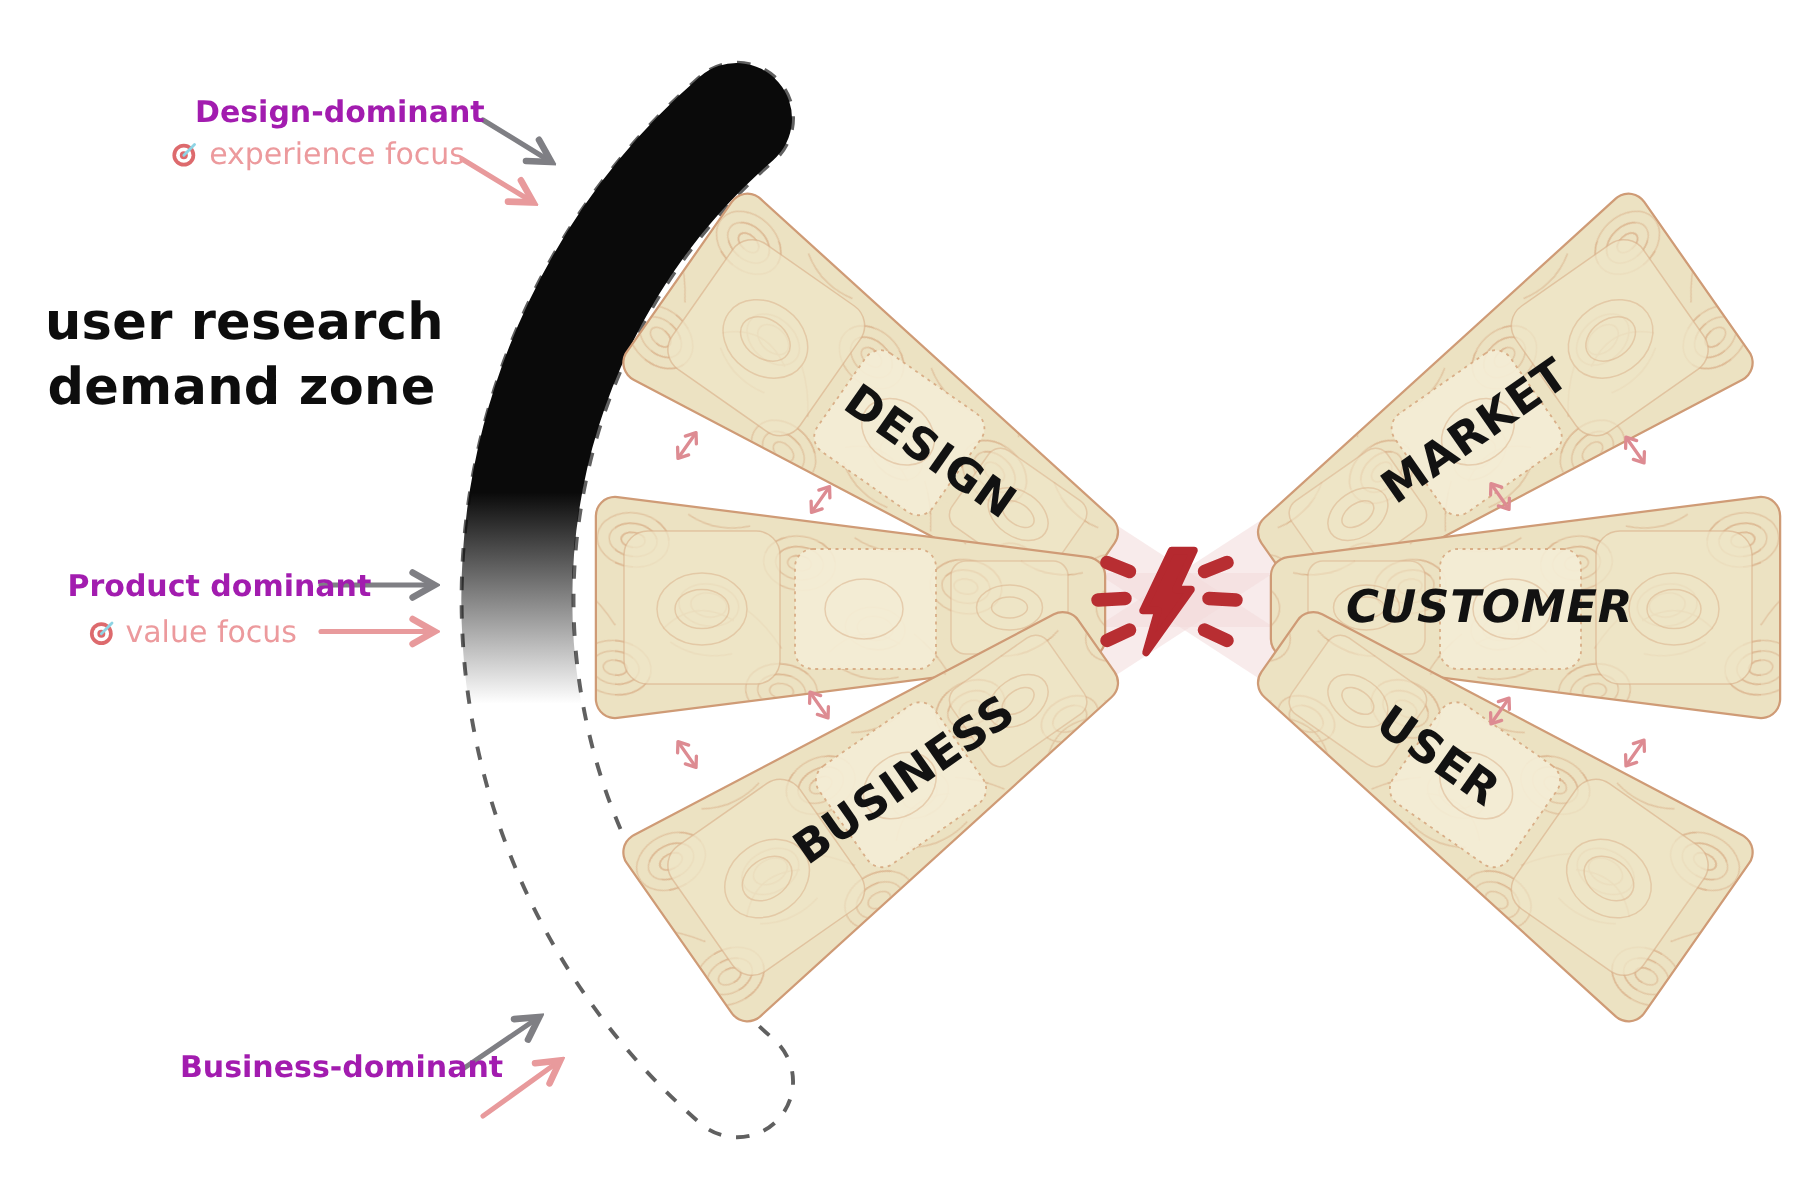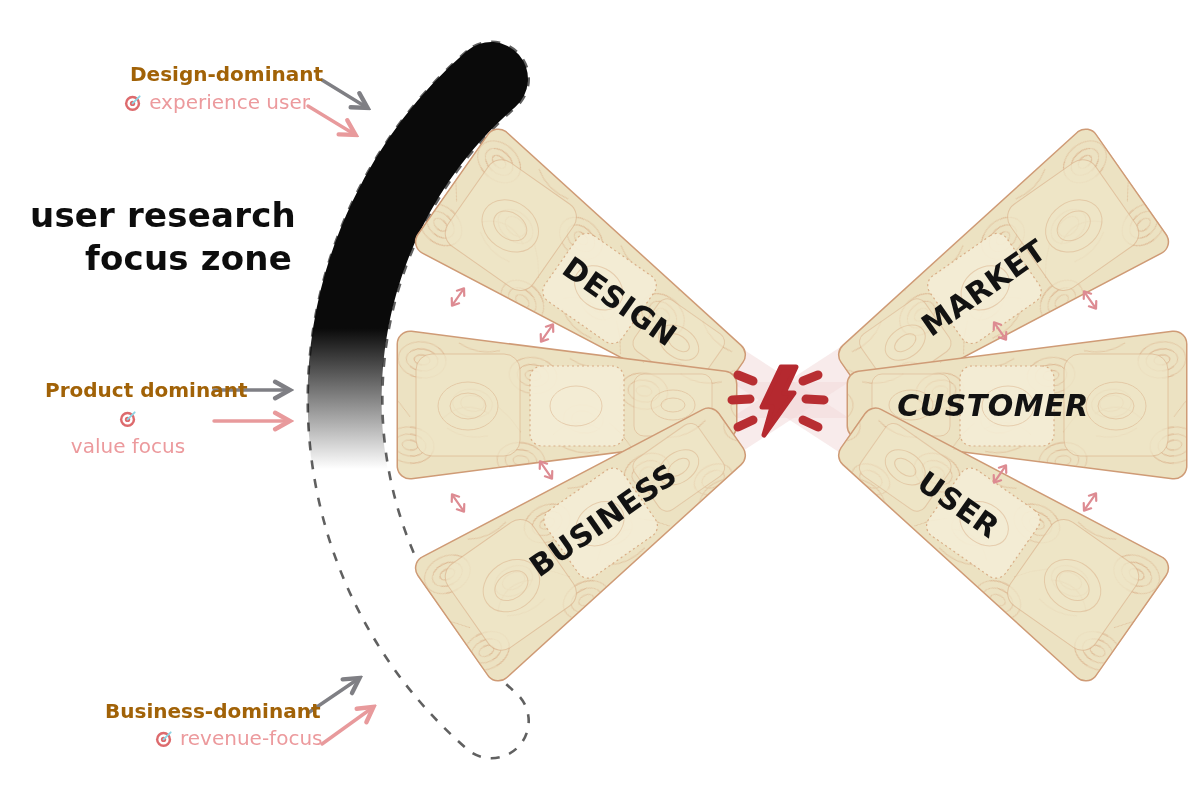--- a/index.html
+++ b/index.html
@@ -22,29 +22,29 @@
   .w-user    {left:852px;top:355px;transform:rotate(35deg);transform-origin:0 50%;}
   .lbl-design  {left:60%;}
   .lbl-product {left:48%;}
   .lbl-business{left:54%;}
   .lbl-market  {left:47%;}
   .lbl-customer{left:43%;}
   .lbl-user    {left:38%;}
   .spark{position:absolute;left:708px;top:331px;width:140px;height:140px;z-index:4;}
   .overlay{z-index:5;}
   .txt{position:absolute;z-index:6;white-space:nowrap;}
-  .title{left:30px;top:194px;width:262px;text-align:right;font-weight:bold;
+  .title{left:30px;top:194px;width:262px;text-align:center;font-weight:bold;
          font-size:34px;line-height:1.26;color:#0d0d0d;letter-spacing:.2px;}
-  .gray-label{font-weight:bold;font-size:20px;color:#a16207;}
+  .gray-label{font-weight:bold;font-size:20px;color:#a21caf;}
   .pink-label{font-weight:500;font-size:20px;color:#ec9a9d;display:flex;align-items:center;gap:6px;}
   .lab-design {left:130px;top:62px;width:180px;text-align:right;}
   .foc-design {left:100px;top:90px;width:210px;justify-content:flex-end;}
   .lab-product{left:45px;top:378px;}
-  .foc-product{left:58px;top:409px;width:140px;justify-content:flex-end;flex-direction:column;}
-  .lab-business{left:105px;top:699px;}
+  .foc-product{left:58px;top:409px;width:140px;justify-content:flex-end;}
+  .lab-business{left:120px;top:699px;}
   .foc-business{left:155px;top:726px;}
   .ticon{width:19px;height:19px;flex:0 0 auto;}
 </style>
 </head>
 <body>
 
 <div class="stage">
 
   <svg width="0" height="0" style="position:absolute" aria-hidden="true">
     <defs>
@@ -170,49 +170,40 @@
       <use href="#dblArrow" transform="translate(546,470) rotate(-35)"></use>
       <use href="#dblArrow" transform="translate(1090,300) rotate(-35)"></use>
       <use href="#dblArrow" transform="translate(1000,331) rotate(-35)"></use>
       <use href="#dblArrow" transform="translate(1090,502) rotate(35)"></use>
       <use href="#dblArrow" transform="translate(1000,474) rotate(35)"></use>
     </g>
   </svg>
 
   <div class="txt title">
     <div>user research</div>
-    <div>focus zone</div>
+    <div>demand zone</div>
   </div>
 
   <div class="txt gray-label lab-design">Design-dominant</div>
   <div class="txt pink-label foc-design">
     <svg class="ticon" viewBox="0 0 20 20">
       <circle cx="9" cy="11" r="8" fill="#dd6a6d"></circle>
         <circle cx="9" cy="11" r="5.4" fill="#fff"></circle>
       <circle cx="9" cy="11" r="2.8" fill="#dd6a6d"></circle>
       <line x1="9" y1="11" x2="16.5" y2="3.5" stroke="#8ed4e4" stroke-width="2" stroke-linecap="round"></line>
     </svg>
-    <span>experience user</span>
+    <span>experience focus</span>
   </div>
 
   <div class="txt gray-label lab-product">Product dominant</div>
   <div class="txt pink-label foc-product">
     <svg class="ticon" viewBox="0 0 20 20">
       <circle cx="9" cy="11" r="8" fill="#dd6a6d"></circle>
         <circle cx="9" cy="11" r="5.4" fill="#fff"></circle>
       <circle cx="9" cy="11" r="2.8" fill="#dd6a6d"></circle>
       <line x1="9" y1="11" x2="16.5" y2="3.5" stroke="#8ed4e4" stroke-width="2" stroke-linecap="round"></line>
     </svg>
     <span>value focus</span>
   </div>
 
   <div class="txt gray-label lab-business">Business-dominant</div>
-  <div class="txt pink-label foc-business">
-    <svg class="ticon" viewBox="0 0 20 20">
-      <circle cx="9" cy="11" r="8" fill="#dd6a6d"></circle>
-        <circle cx="9" cy="11" r="5.4" fill="#fff"></circle>
-      <circle cx="9" cy="11" r="2.8" fill="#dd6a6d"></circle>
-      <line x1="9" y1="11" x2="16.5" y2="3.5" stroke="#8ed4e4" stroke-width="2" stroke-linecap="round"></line>
-    </svg>
-    <span>revenue-focus</span>
-  </div>
 
 </div>
 
 </body></html>

